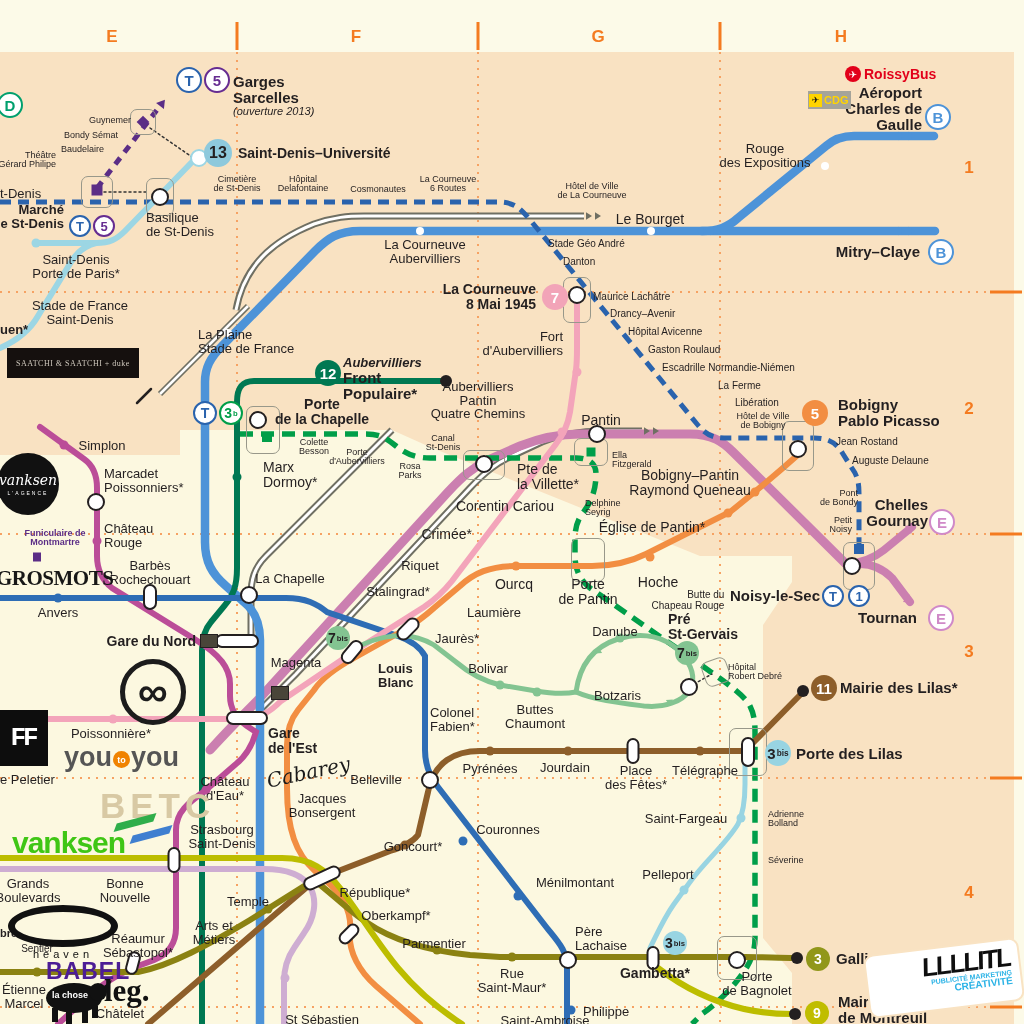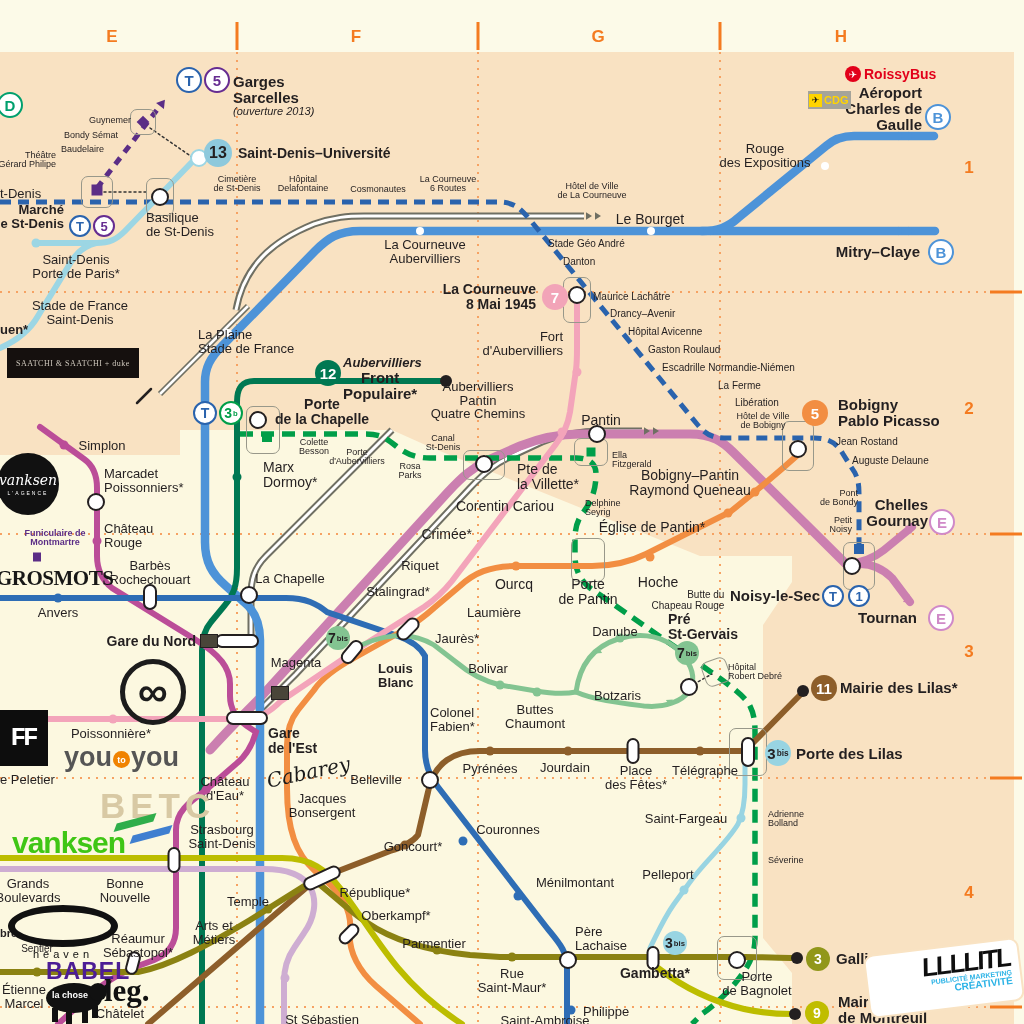--- a/index.html
+++ b/index.html
@@ -305,21 +305,21 @@
     <div class="lbl right" style="left: 928px; top: 513px; font-size: 15px; font-weight: bold;">Chelles
 Gournay</div>
     <div class="lbl right" style="left: 820px; top: 596px; font-size: 15px; font-weight: bold;">Noisy-le-Sec</div>
     <div class="lbl right" style="left: 917px; top: 618px; font-size: 15px; font-weight: bold;">Tournan</div>
     <div class="lbl right" style="left: 563px; top: 344px; font-size: 13px;">Fort
 d'Aubervilliers</div>
     <div class="lbl" style="left: 478px; top: 400px; font-size: 13px;">Aubervilliers
 Pantin
 Quatre Chemins</div>
     <div class="lbl left" style="left: 343px; top: 363px; font-size: 13px; font-weight: bold; font-style: italic;">Aubervilliers</div>
-    <div class="lbl left" style="left: 343px; top: 386px; font-size: 15px; font-weight: bold; text-align: center;">Front
+    <div class="lbl left" style="left: 343px; top: 386px; font-size: 15px; font-weight: bold;">Front
 Populaire*</div>
     <div class="lbl" style="left: 322px; top: 412px; font-size: 14px; font-weight: bold;">Porte
 de la Chapelle</div>
     <div class="lbl" style="left: 314px; top: 447px; font-size: 9px;">Colette
 Besson</div>
     <div class="lbl" style="left: 357px; top: 457px; font-size: 9px;">Porte
 d'Aubervilliers</div>
     <div class="lbl" style="left: 410px; top: 471px; font-size: 9px;">Rosa
 Parks</div>
     <div class="lbl left" style="left: 263px; top: 475px; font-size: 14px;">Marx

